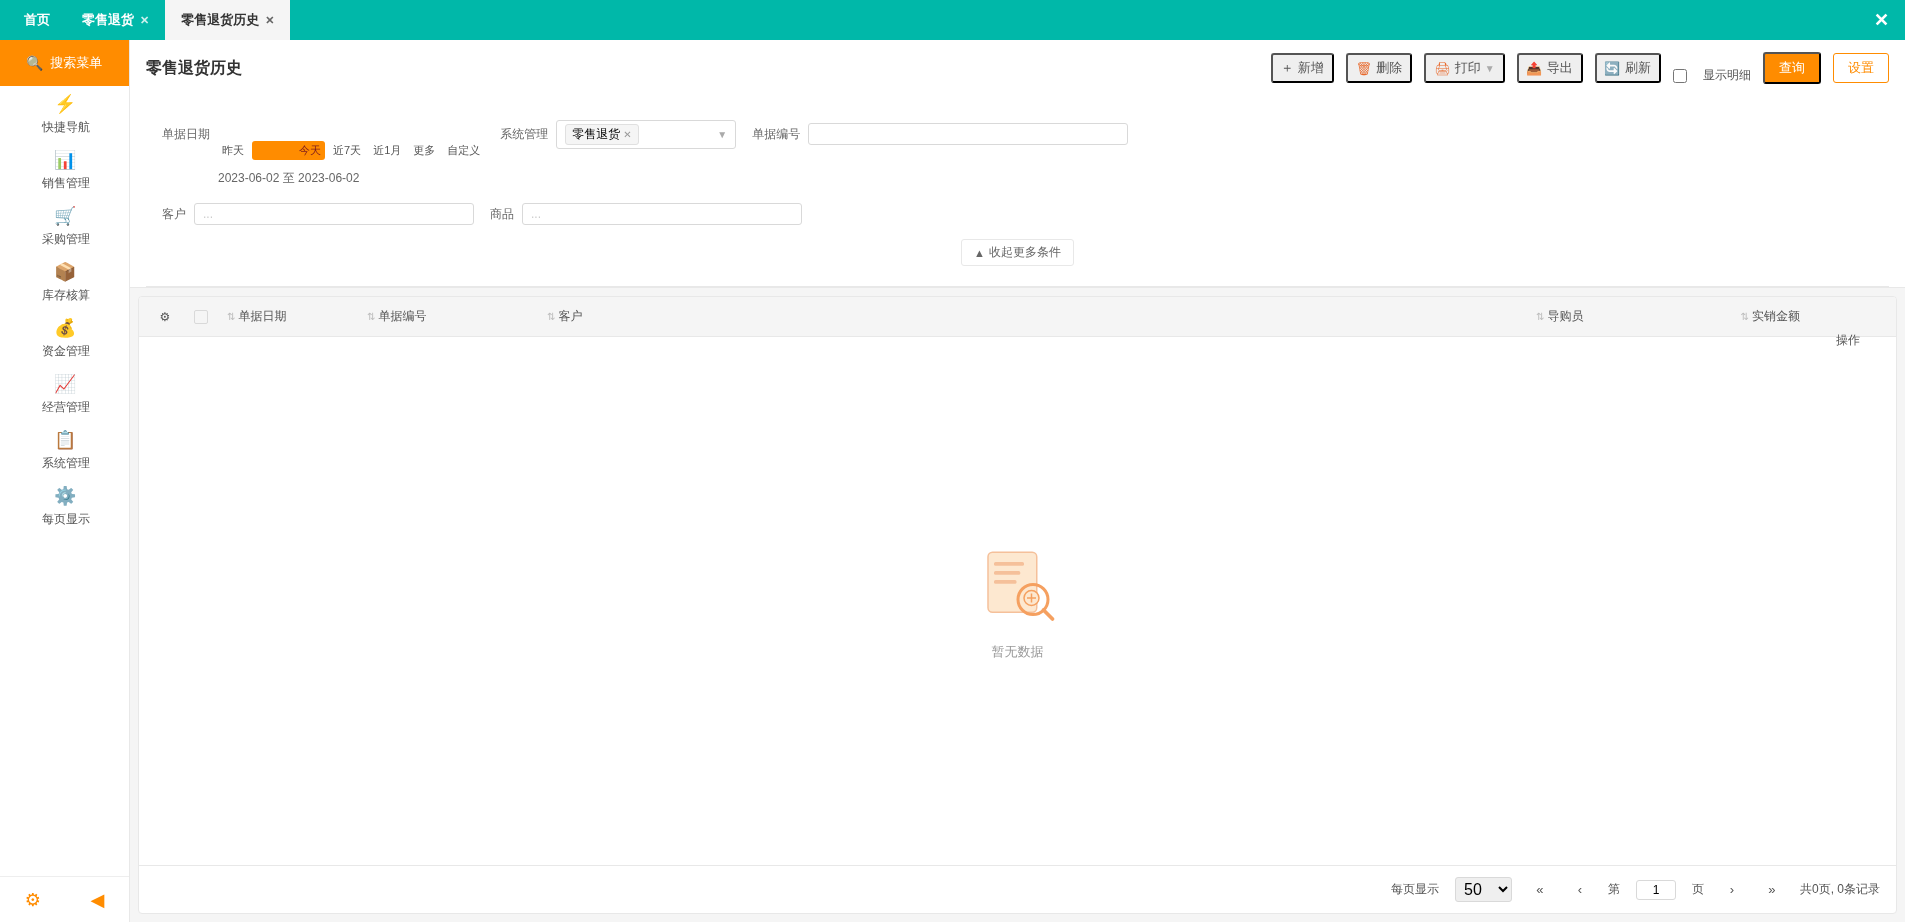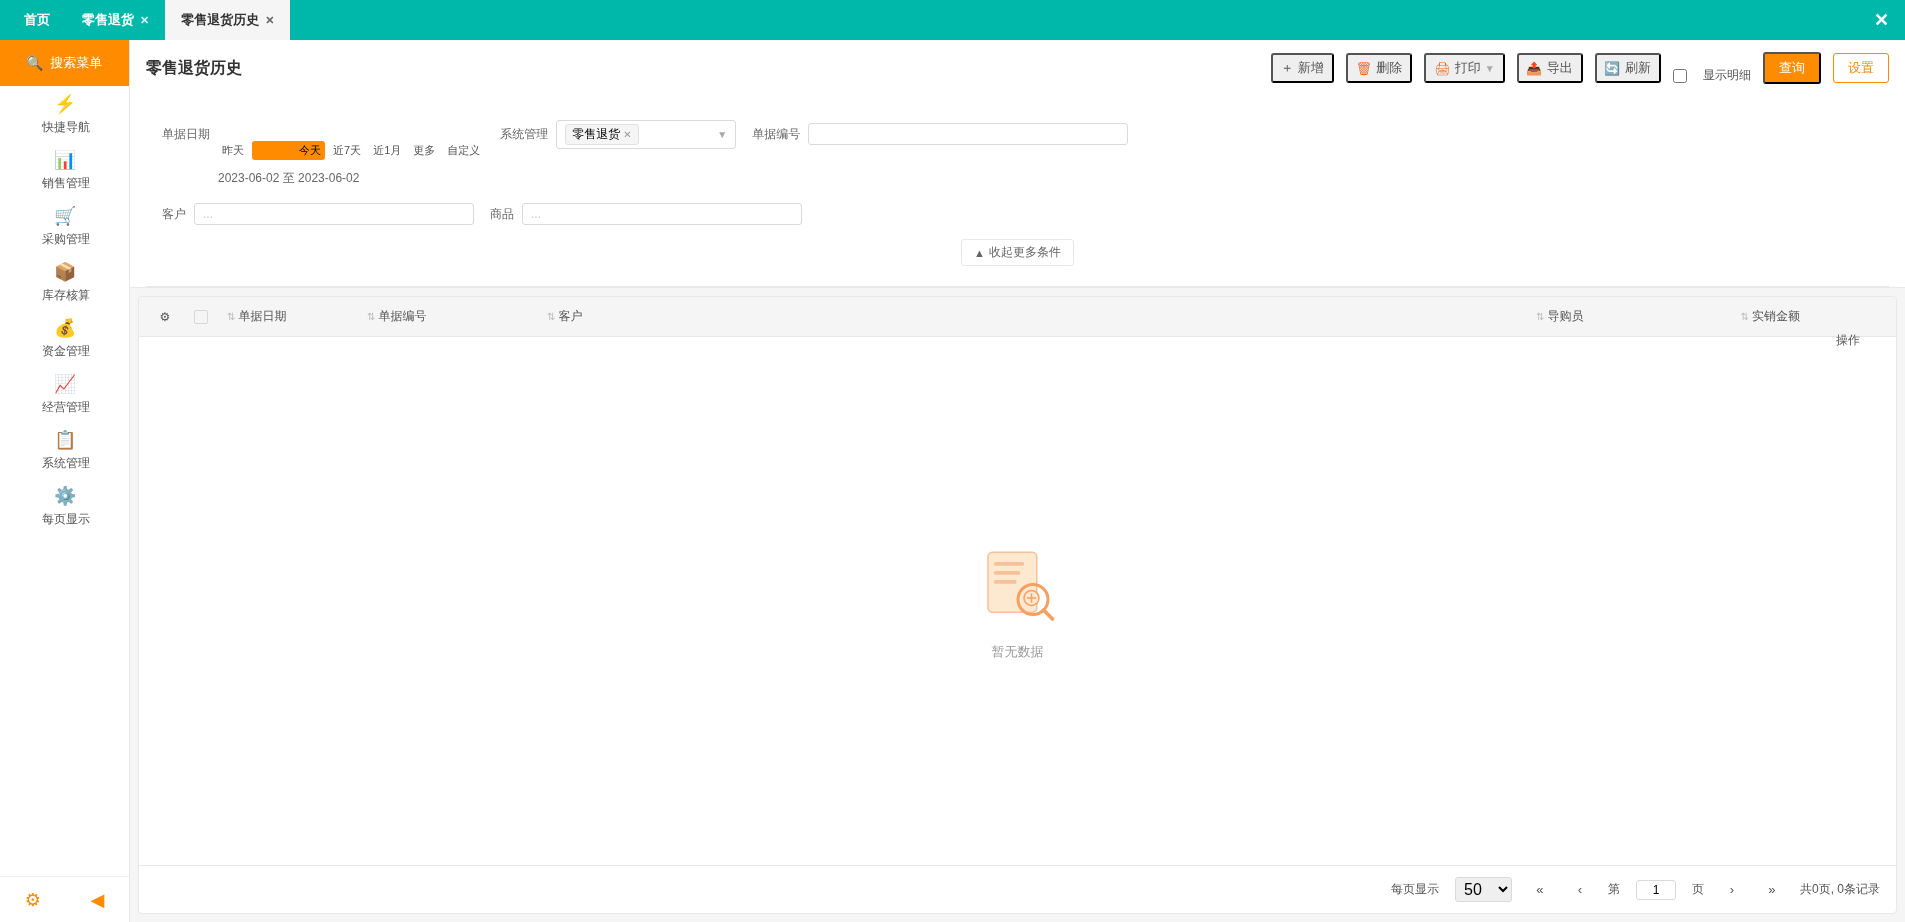--- a/index.html
+++ b/index.html
@@ -190,21 +190,21 @@
     }
     .date-opt {
       font-size: 11px;
       color: #555;
       cursor: pointer;
       padding: 2px 4px;
       margin-top: 33px;
     }
     .date-opt.active {
       background: #ff8c00;
-      color: #000000;
+      color: #7f1d1d;
       border-radius: 3px;
       padding-left: 47px;
     }
     .date-range {
       font-size: 12px;
       color: #666;
     }
     .filter-select {
       display: flex;
       align-items: center;

